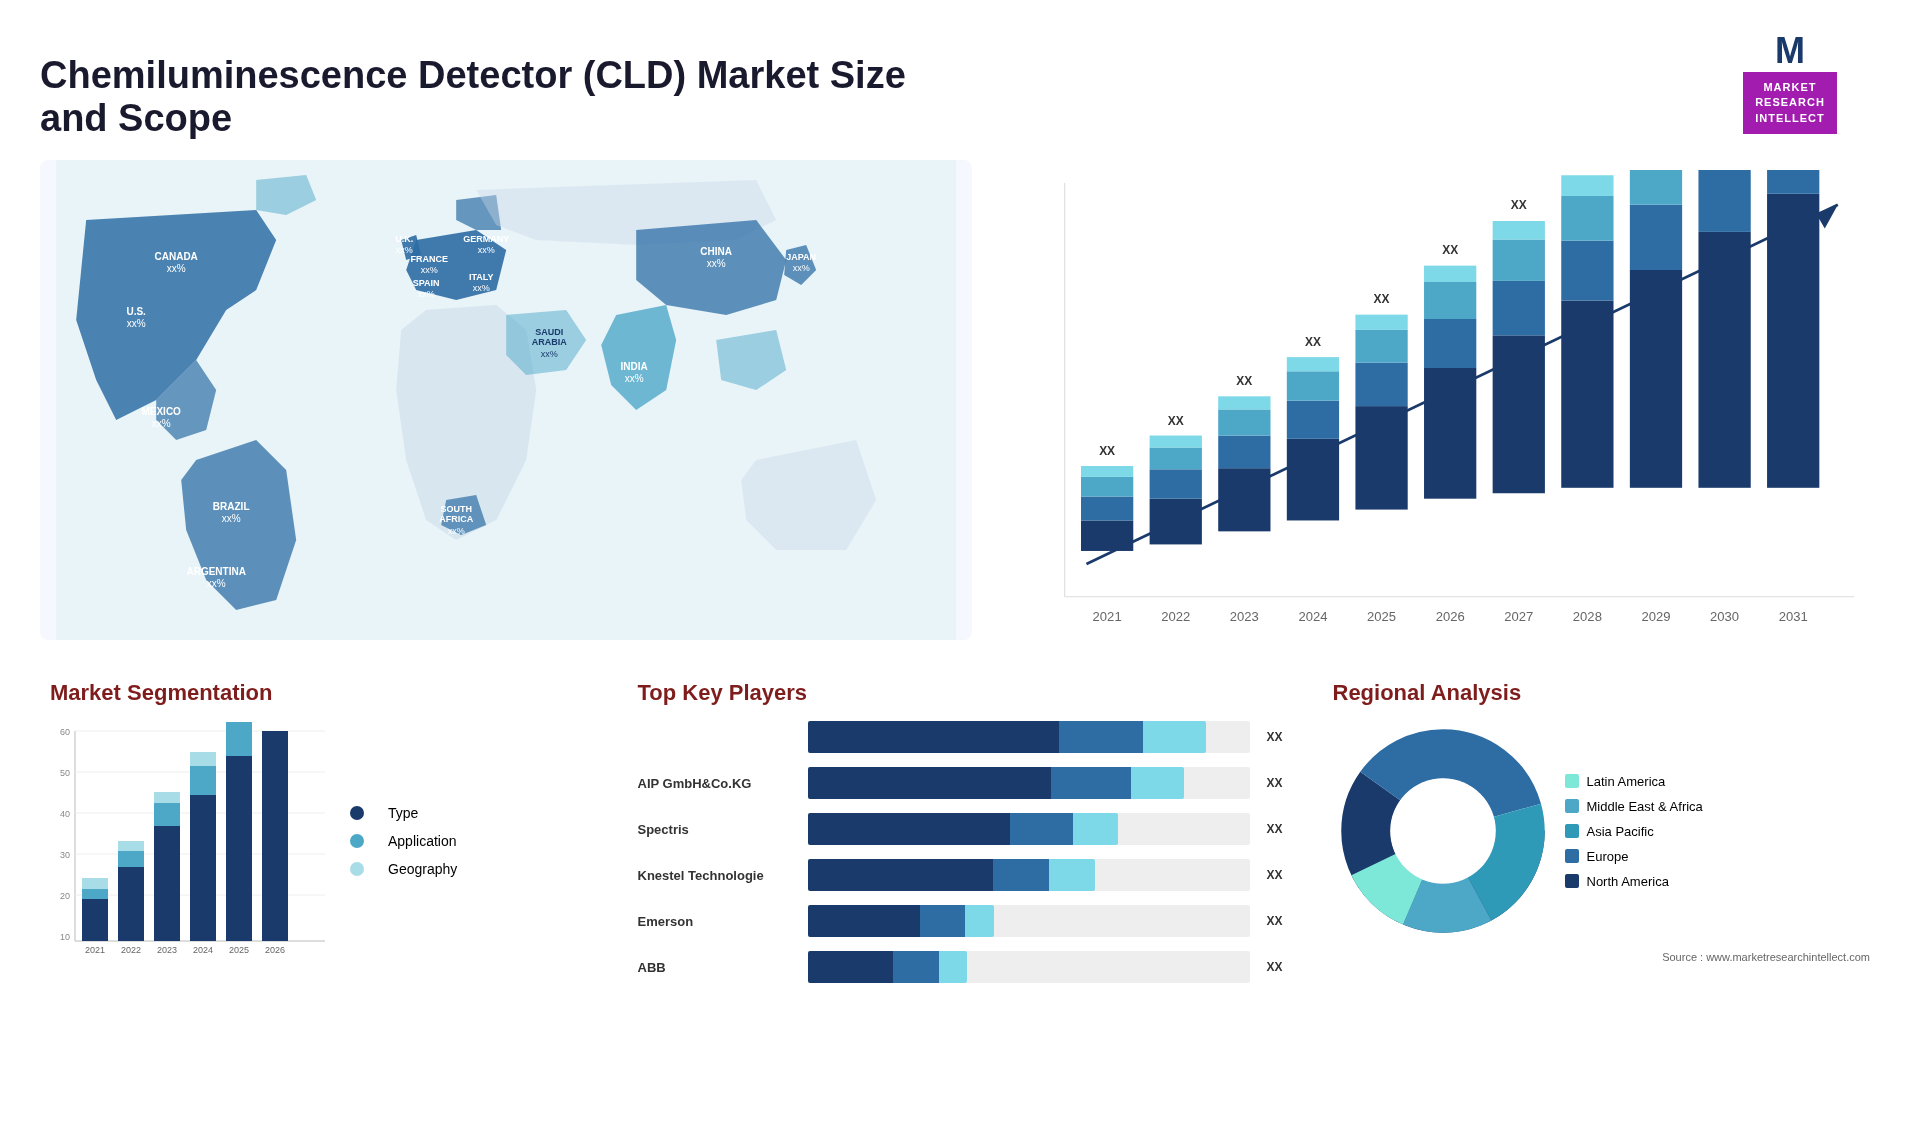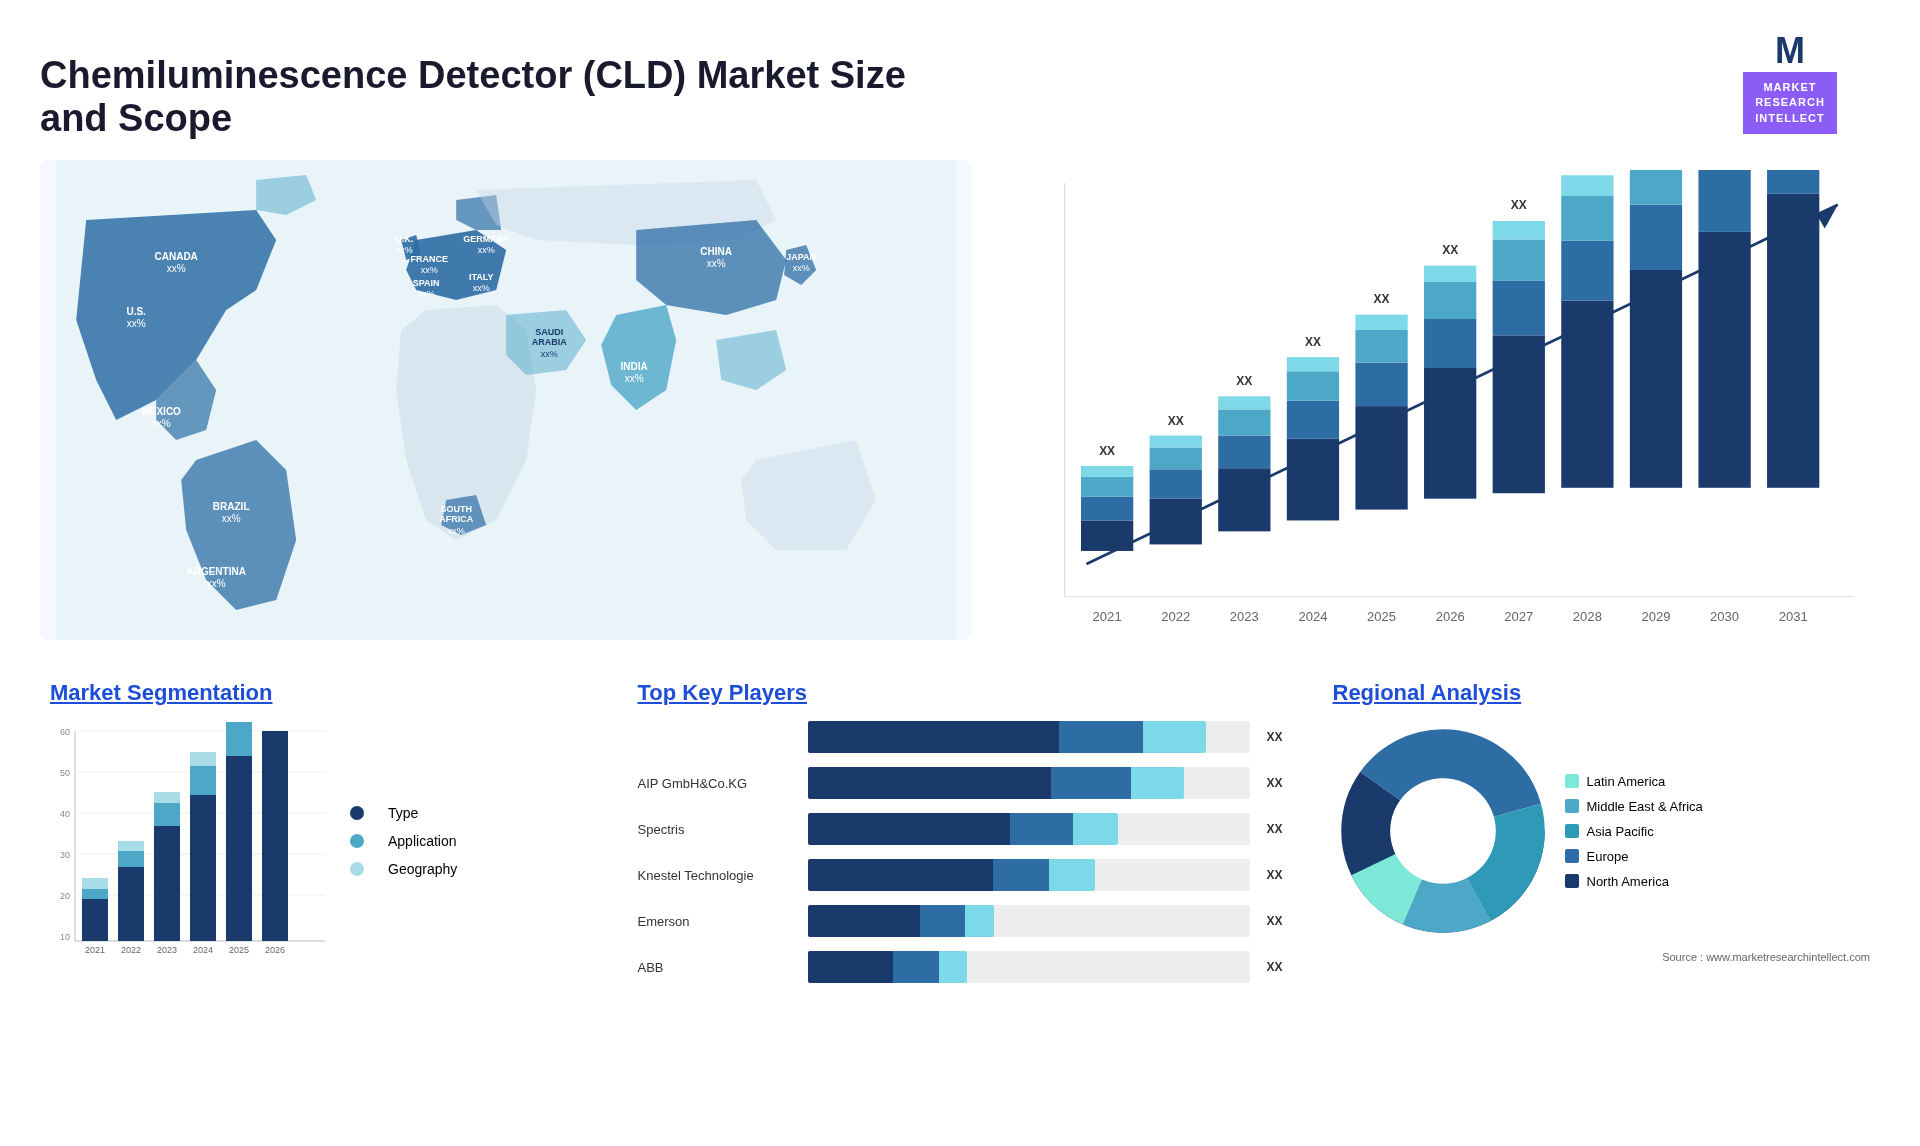--- a/index.html
+++ b/index.html
@@ -25,21 +25,21 @@
       max-width: 900px;
       margin-top: 24px;
     }
     .logo-container {
       display: flex;
       flex-direction: column;
       align-items: center;
       width: 180px;
     }
     .logo-box {
-      background: #8b5cf6;
+      background: #a21caf;
       color: white;
       padding: 8px 12px;
       text-align: center;
       font-size: 11px;
       font-weight: bold;
       letter-spacing: 1px;
       line-height: 1.4;
     }
 
     
@@ -74,23 +74,22 @@
     }
 
     
     .segmentation-container {
       flex: 1;
       padding: 10px;
     }
     .section-title {
       font-size: 22px;
       font-weight: bold;
-      color: #1d4ed8;
+      color: #7f1d1d;
       margin-bottom: 15px;
-      text-decoration: underline;
     }
     .seg-inner {
       display: flex;
       gap: 20px;
       align-items: center;
     }
     .seg-legend {
       display: flex;
       flex-direction: column;
       gap: 12px;
@@ -121,20 +120,21 @@
     .player-row {
       display: flex;
       align-items: center;
       gap: 10px;
     }
     .player-name {
       font-size: 13px;
       color: #333;
       width: 160px;
       flex-shrink: 0;
+      font-weight: bold;
     }
     .player-bar-bg {
       flex: 1;
       height: 32px;
       background: #eee;
       border-radius: 2px;
       overflow: visible;
       position: relative;
     }
     .player-bar-fill {

